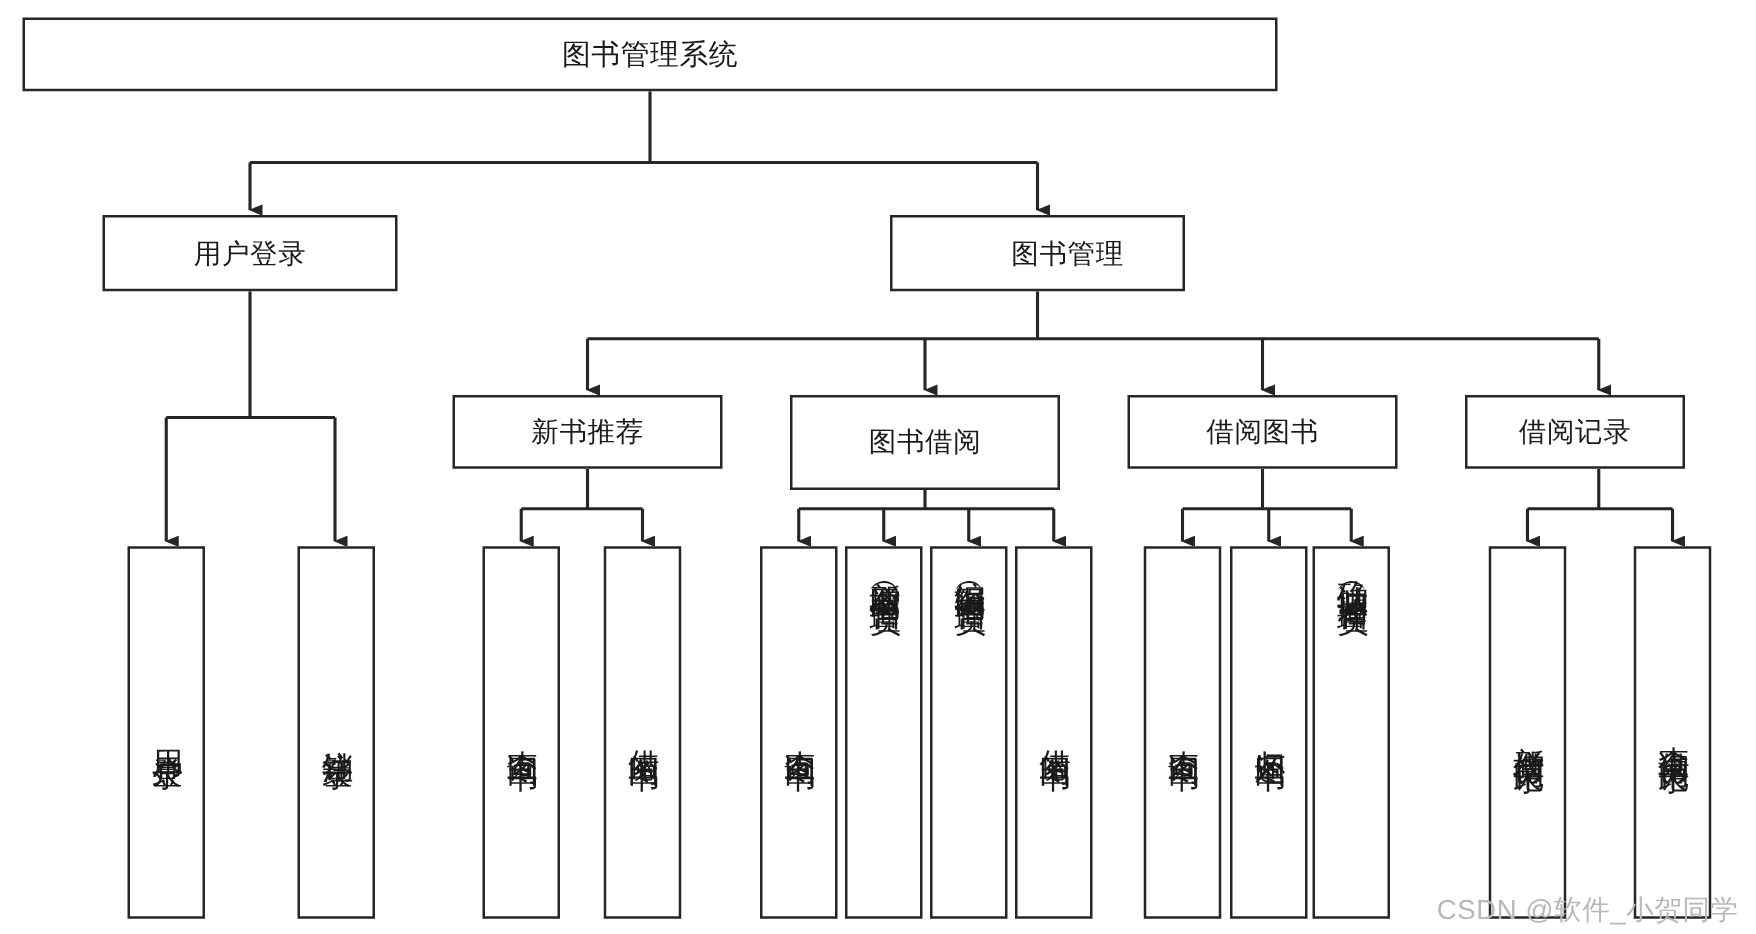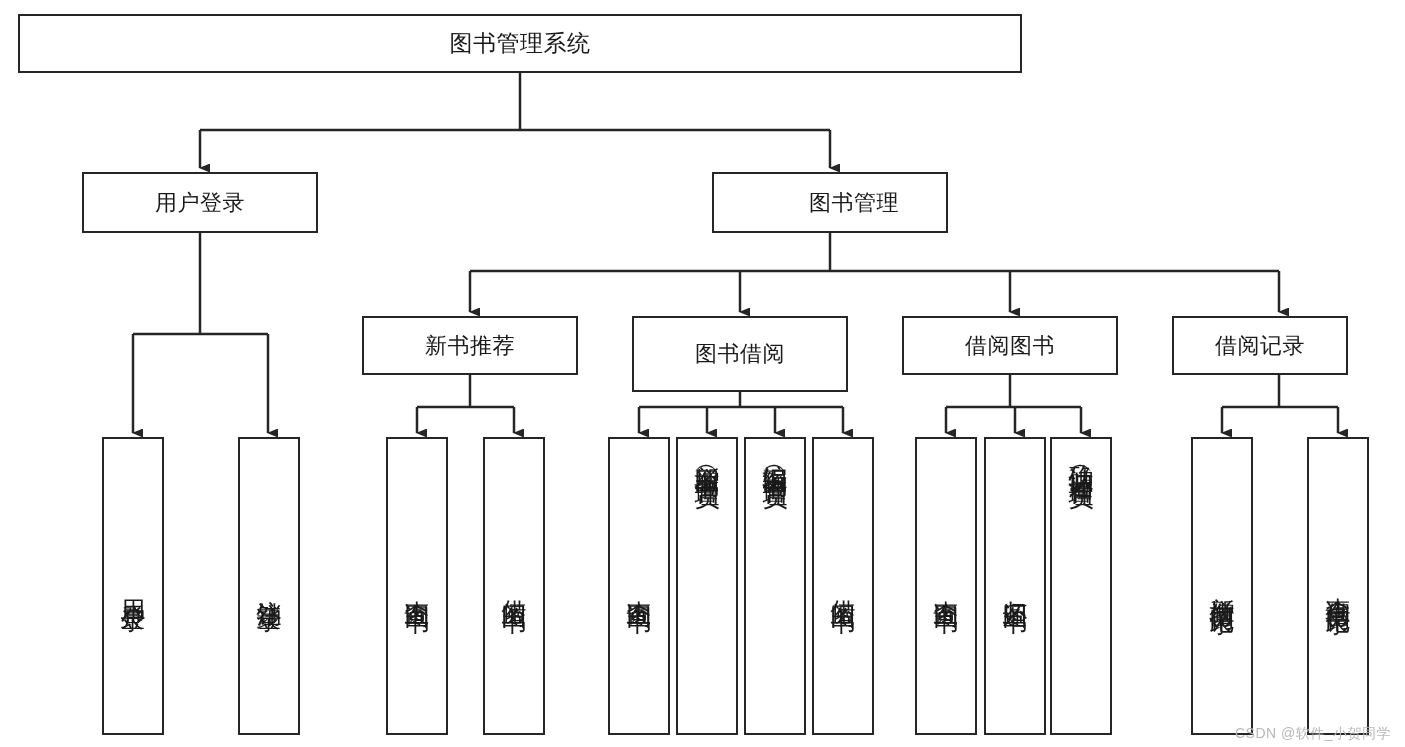--- a/index.html
+++ b/index.html
@@ -63,21 +63,21 @@
     white-space: nowrap;
   }
   .node.vert.pad-mid {
     align-items: center;
     padding-top: 0;
   }
   #watermark {
     position: absolute;
     right: 14px;
     bottom: 4px;
-    font-size: 14px;
+    font-size: 22px;
     color: #b8b8b8;
     white-space: nowrap;
     letter-spacing: 0.5px;
   }
 </style>
 </head>
 <body>
 
 <div id="diagram-root">
 

